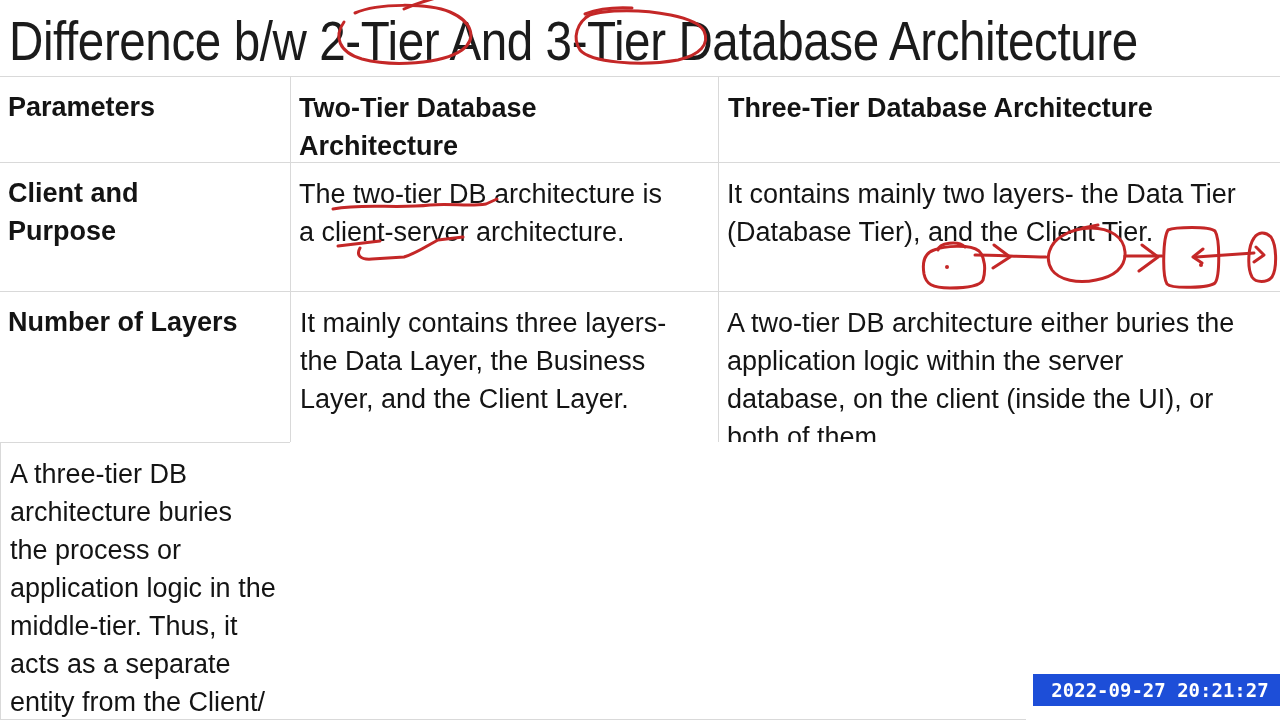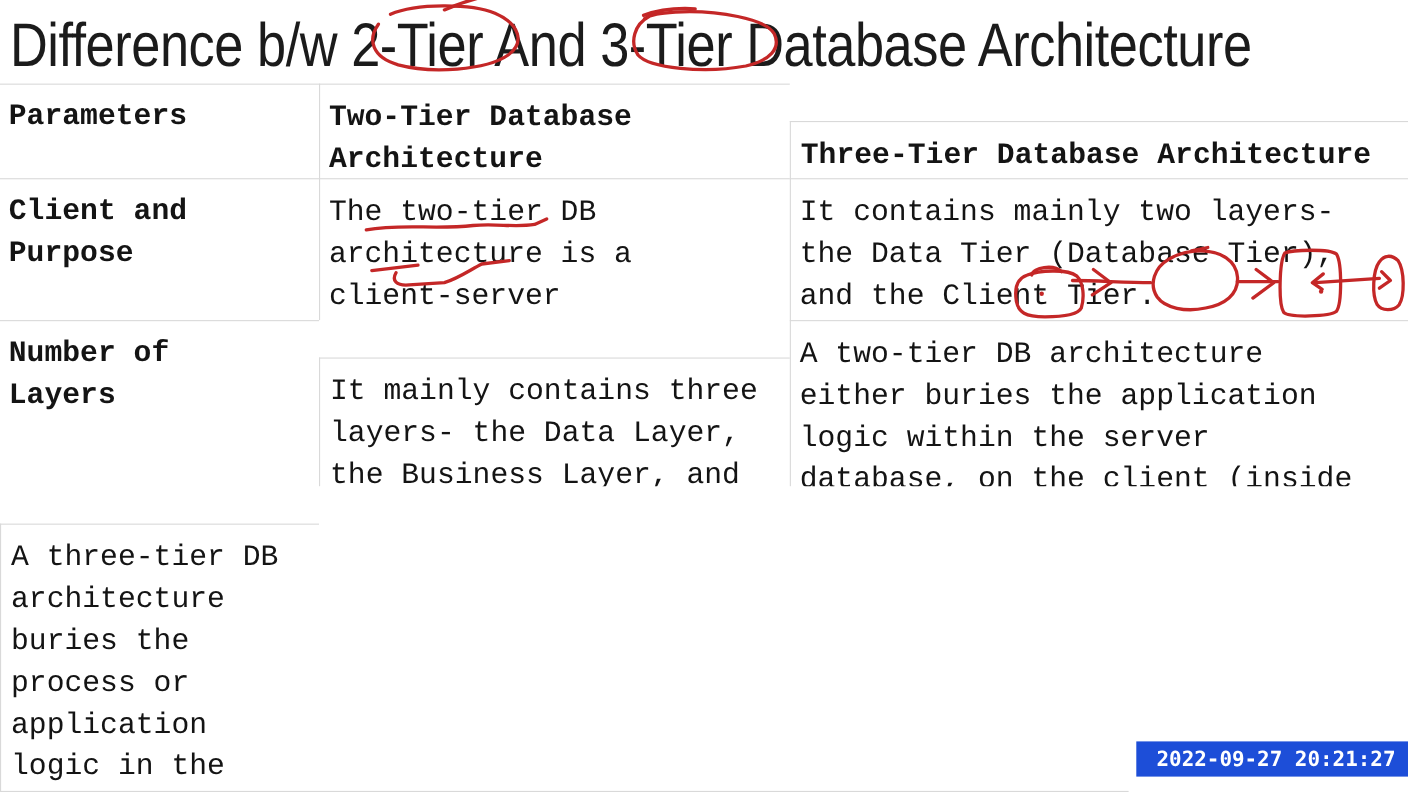--- a/index.html
+++ b/index.html
@@ -27,30 +27,29 @@
     position: absolute;
     left: 0; top: 76px;
     width: 1026px; height: 644px;
     display: grid;
     grid-template-columns: 290px 428px 562px;
     grid-template-rows: 86px 129px 151px 278px;
     border-bottom: 1px solid #d9d9d9;
     color: #141414;
     font-size: 27px;
     line-height: 38px;
-    font-family: Liberation Mono, monospace;
   }
   .cell {
     border-top: 1px solid #d9d9d9;
     overflow: hidden;
   }
   .col2, .col3 { border-left: 1px solid #d9d9d9; }
   .col1 { padding: 11px 10px 0 8px; }
   .col2 { padding: 12px 40px 0 8px; }
-  .col3 { padding: 12px 14px 0 9px; margin-top: 34px; }
+  .col3 { padding: 12px 14px 0 9px; }
   .bold { font-weight: 700; }
   .param-label { display: block; max-width: 240px; }
 
   .annotations-svg {
     position: absolute;
     left: 0; top: 0;
     width: 1280px; height: 720px;
     pointer-events: none;
   }
   .annotations-svg path { fill: none; stroke-linecap: round; stroke-linejoin: round; }

